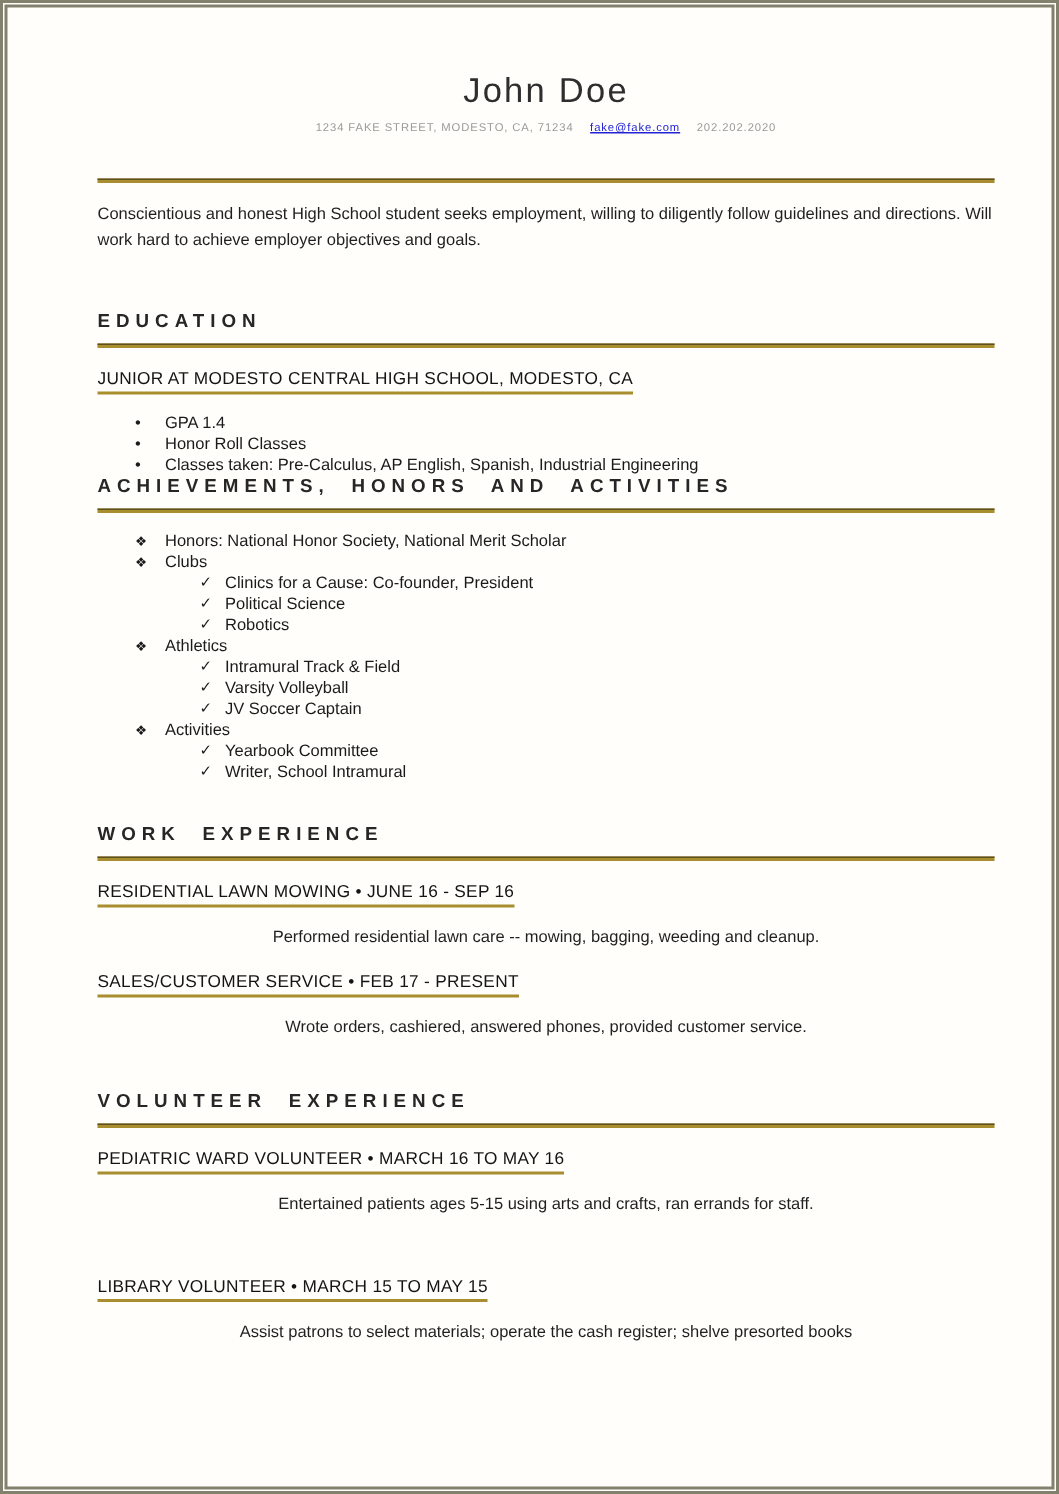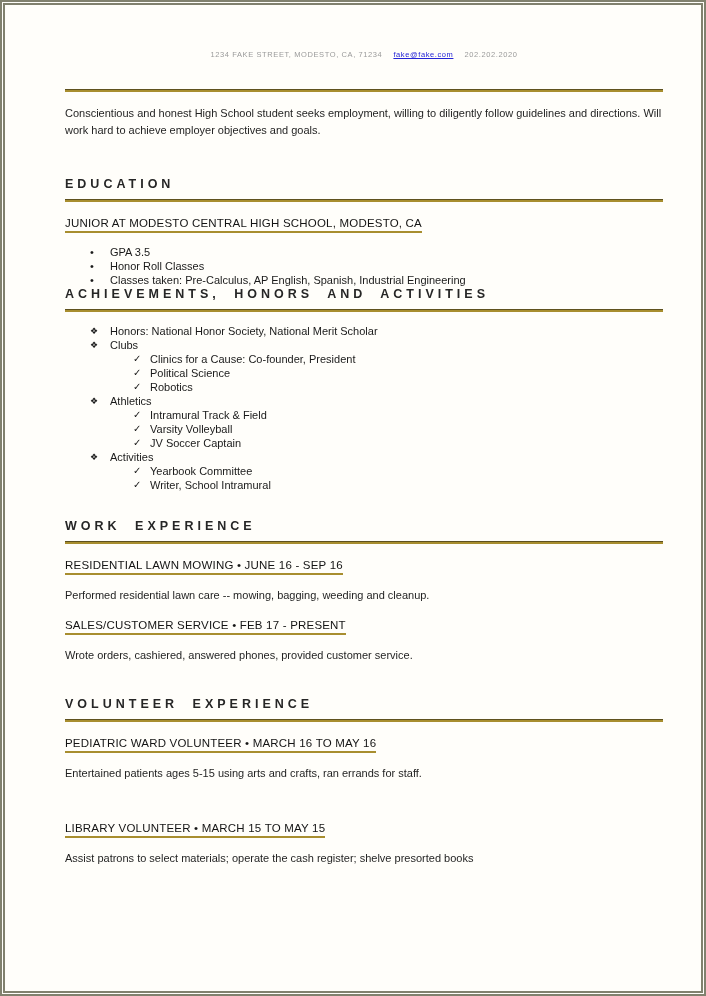--- a/index.html
+++ b/index.html
@@ -55,50 +55,51 @@
   .list { margin-top: 12px; }
   .lrow { display: flex; font-size: 11px; line-height: 14px; color: #1a1a1a; }
   .lrow .glyph { flex: none; }
   .l1 .glyph { margin-left: 25px; width: 20px; }
   .l2 .glyph { margin-left: 68px; width: 17px; }
   .glyph.diamond { font-size: 9px; }
   .glyph.check   { font-size: 10px; }
   .glyph.dot     { font-size: 11px; }
 
   .entry { margin-top: 13px; }
-  .entry .body-text { margin-top: 12px; }
+  .entry .body-text { margin-top: 12px; text-align: center; }
   .gap-lg { margin-top: 40px; }
 </style>
 </head>
 <body>
 
 <div class="page">
   <div class="content">
 
     <div class="hdr">
+      <div class="name">John Doe</div>
       <div class="contact">
         <span>1234 FAKE STREET, MODESTO, CA, 71234</span><a class="email" href="#">fake@fake.com</a><span>202.202.2020</span>
       </div>
     </div>
 
     <section class="sec-obj">
       <div class="rule"></div>
       <p class="body-text">Conscientious and honest High School student seeks employment, willing to diligently follow guidelines and directions. Will work hard to achieve employer objectives and goals.</p>
     </section>
 
     <section class="sec-edu">
       <h2 class="sec-h">EDUCATION</h2>
       <div class="rule"></div>
       <div class="sub-title">
         <span class="u">JUNIOR AT MODESTO CENTRAL HIGH SCHOOL, MODESTO, CA</span>
       </div>
       <div class="list">
         <div class="lrow l1">
           <span class="glyph dot">•</span>
-          <span>GPA 3.5</span>
+          <span>GPA 1.4</span>
         </div>
         <div class="lrow l1">
           <span class="glyph dot">•</span>
           <span>Honor Roll Classes</span>
         </div>
         <div class="lrow l1">
           <span class="glyph dot">•</span>
           <span>Classes taken: Pre-Calculus, AP English, Spanish, Industrial Engineering</span>
         </div>
       </div>

